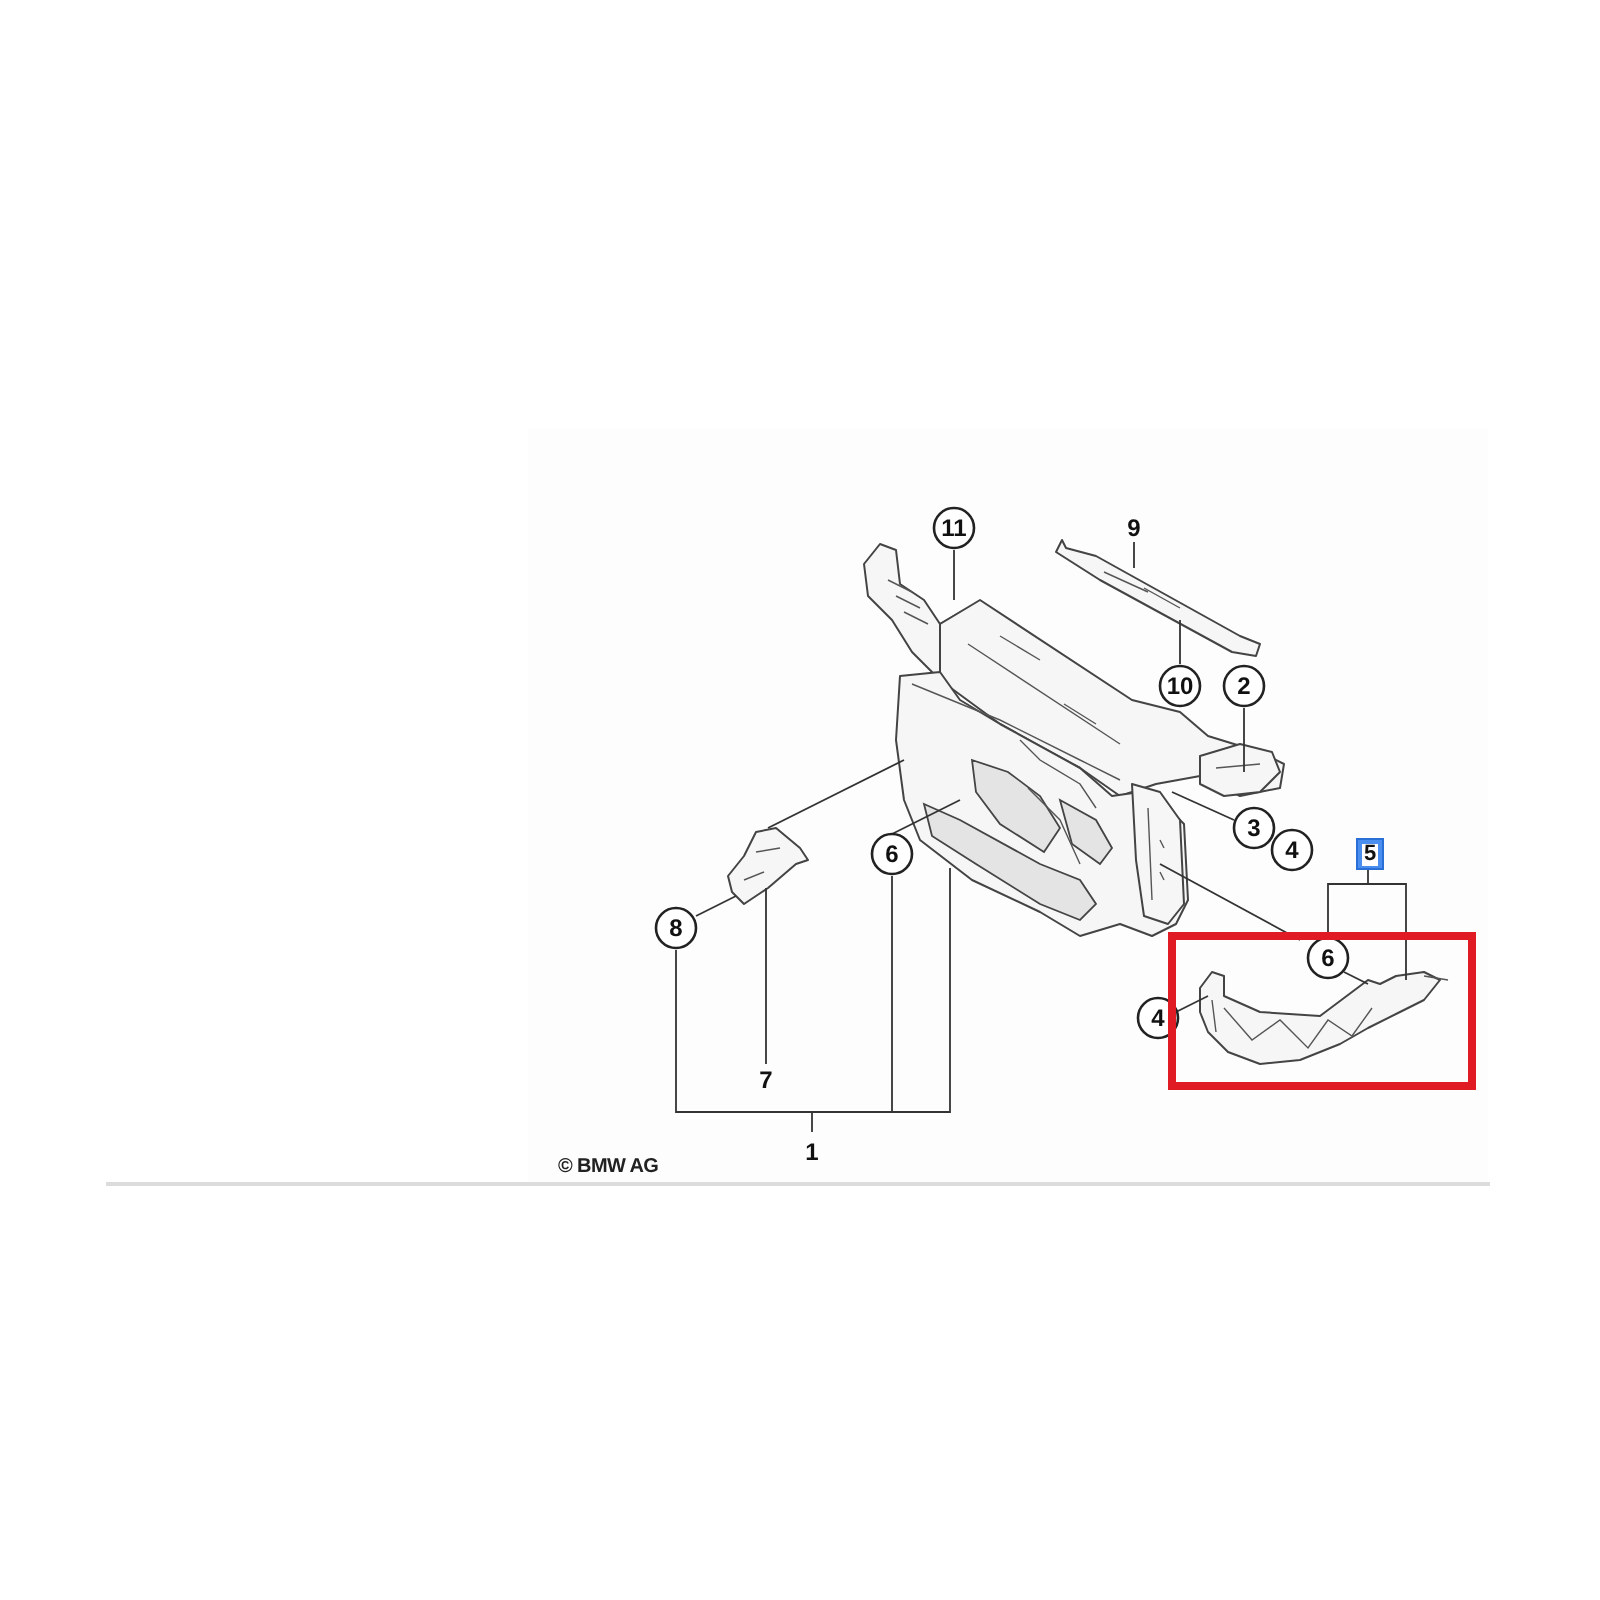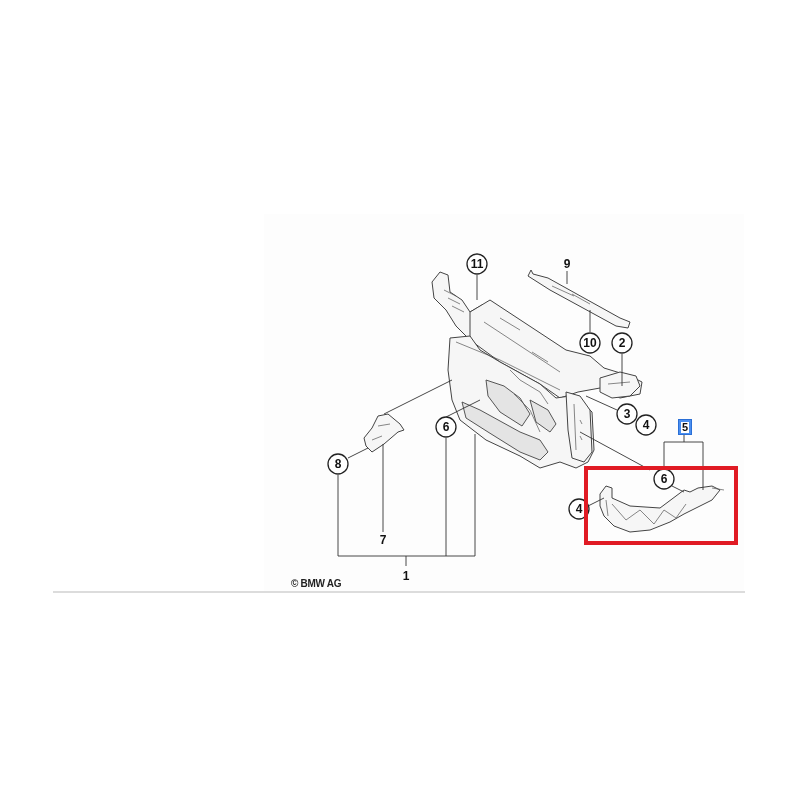--- a/index.html
+++ b/index.html
@@ -14,21 +14,21 @@
     .callout-text { font-family: "Liberation Sans", sans-serif; font-weight: bold;
                     font-size: 12px; fill: #111; text-anchor: middle; dominant-baseline: central; }
     .plain-label { font-family: "Liberation Sans", sans-serif; font-weight: bold;
                    font-size: 12px; fill: #111; text-anchor: middle; dominant-baseline: central; }
     .leader { stroke: #333; stroke-width: 0.9; fill: none; }
     .part { fill: #f6f6f6; stroke: #444; stroke-width: 1; stroke-linejoin: round; }
     .part-dark { fill: #e4e4e4; stroke: #444; stroke-width: 0.9; }
     .detail { stroke: #555; stroke-width: 0.7; fill: none; }
     .copyright { position: absolute; left: 279px; top: 578px; font-size: 10px;
                  font-weight: bold; color: #222; letter-spacing: -0.3px;
-                 font-family: "Liberation Sans", sans-serif; margin-left: 12px; }
+                 font-family: "Liberation Sans", sans-serif; }
     .hl-label { position: absolute; left: 678px; top: 419px; width: 12px; height: 14px;
                 background: #4a8ff0; border: 1px solid #2a6fd6; color: #fff;
                 font-size: 11px; font-weight: bold; text-align: center; line-height: 14px;
                 font-family: "Liberation Sans", sans-serif; }
     .hl-label span { display: inline-block; background: #fff; color: #111; padding: 0 1px; line-height: 11px; }
     .highlight-box { position: absolute; left: 584px; top: 466px; width: 146px; height: 71px;
                      border: 4px solid #e01b24; }
   </style>
 </head>
 <body>

